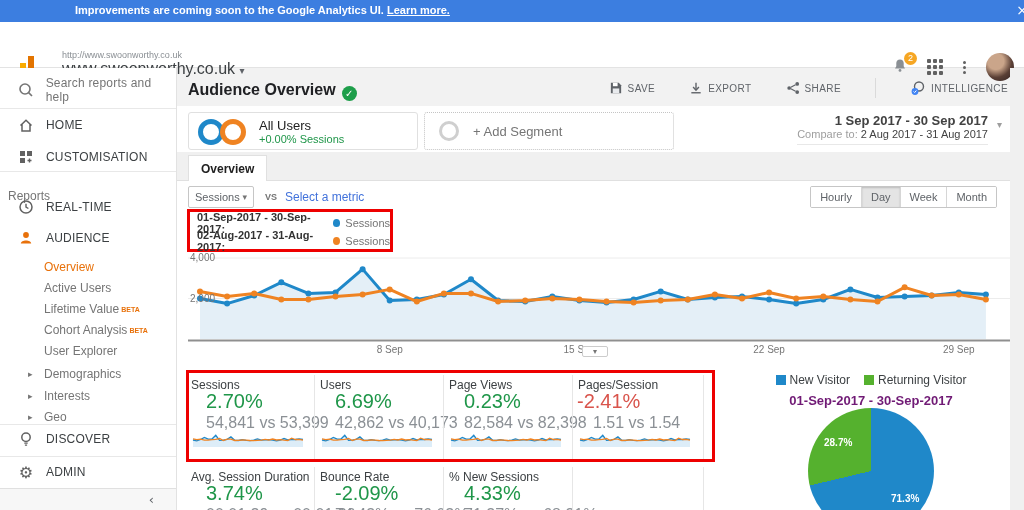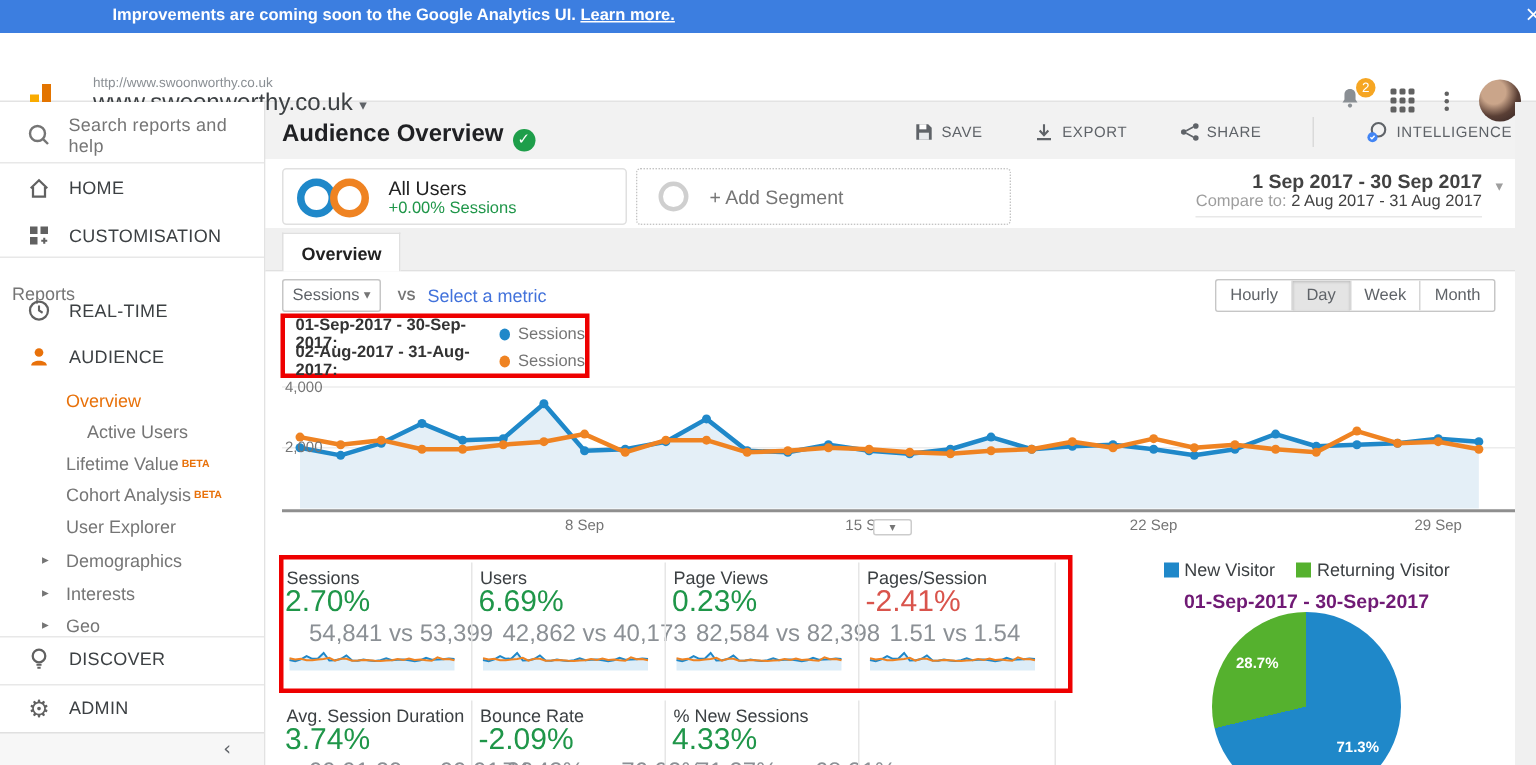--- a/index.html
+++ b/index.html
@@ -100,21 +100,21 @@
   .legend-metric { color:#757575; }
 
   .chart-svg { position:absolute; left:11px; top:69px; }
   .axis-handle { position:absolute; left:405px; top:165px; width:26px; height:11px; background:#fff;
                  border:1px solid #ccc; border-radius:2px; text-align:center; line-height:9px; font-size:8px; color:#757575; cursor:pointer; }
 
   .metrics-annot { position:absolute; left:9px; top:189px; width:529px; height:92px; border:3px solid #ee0000; }
   .mcard { position:absolute; width:126px; cursor:pointer; }
   .mcard .mlabel { position:absolute; left:3px; top:8px; font-size:12px; color:#3c4043; white-space:nowrap; }
   .mcard .mchange { position:absolute; left:2px; top:20px; font-size:20px; }
-  .mchange.up { color:#1f9649; }
+  .mchange.up { color:#1f9649;padding-left:16px; }
   .mchange.down { color:#d9544c; }
   .mcard .mcomp { position:absolute; left:18px; top:44px; font-size:16px; color:#8b9095; white-space:nowrap; }
   .spark { position:absolute; left:3px; top:58px; }
   .vdiv { position:absolute; width:1px; background:#e6e6e6; }
 
   .pie-block { position:absolute; left:594px; top:192px; width:200px; text-align:center; }
   .pie-legend { display:flex; justify-content:center; gap:14px; font-size:12px; color:#3c4043; }
   .pie-legend .sq { display:inline-block; width:10px; height:10px; margin-right:4px; vertical-align:-1px; }
   .pie-title { margin-top:6px; font-size:13px; font-weight:bold; color:#701a75;text-align:center; }
   .pie { position:absolute; left:631px; top:227px; width:126px; height:126px; border-radius:50%; }
@@ -228,21 +228,21 @@
             <circle cx="9" cy="6" r="2.9" fill="#e8710a"></circle>
             <path d="M3.8 14.6 c0-4.2 10.4-4.2 10.4 0 Z" fill="#e8710a"></path>
           </svg>
       </span>
       <span class="nav-label">AUDIENCE</span>
     </div>
 
     <div class="srow" style="top:189px;">
       <span class="sub-label active">Overview</span>
     </div>
-    <div class="srow" style="top:210px;padding-left:14px;">
+    <div class="srow" style="top:210px;">
       <span class="sub-label">Active Users</span>
     </div>
     <div class="srow" style="top:231px;">
       <span class="sub-label">Lifetime Value</span>
       <span class="beta">BETA</span>
     </div>
     <div class="srow" style="top:252px;">
       <span class="sub-label">Cohort Analysis</span>
       <span class="beta">BETA</span>
     </div>

